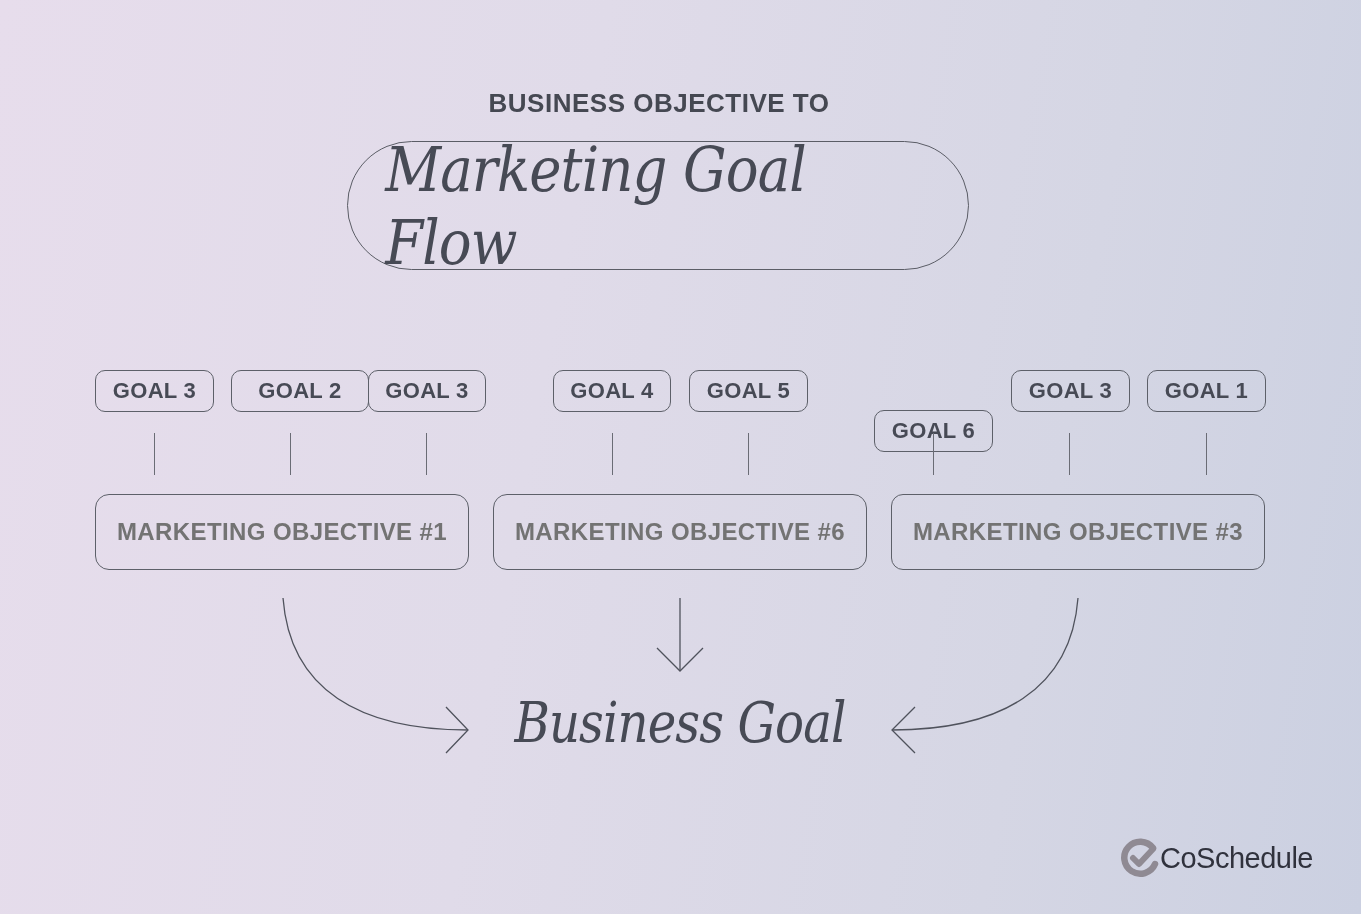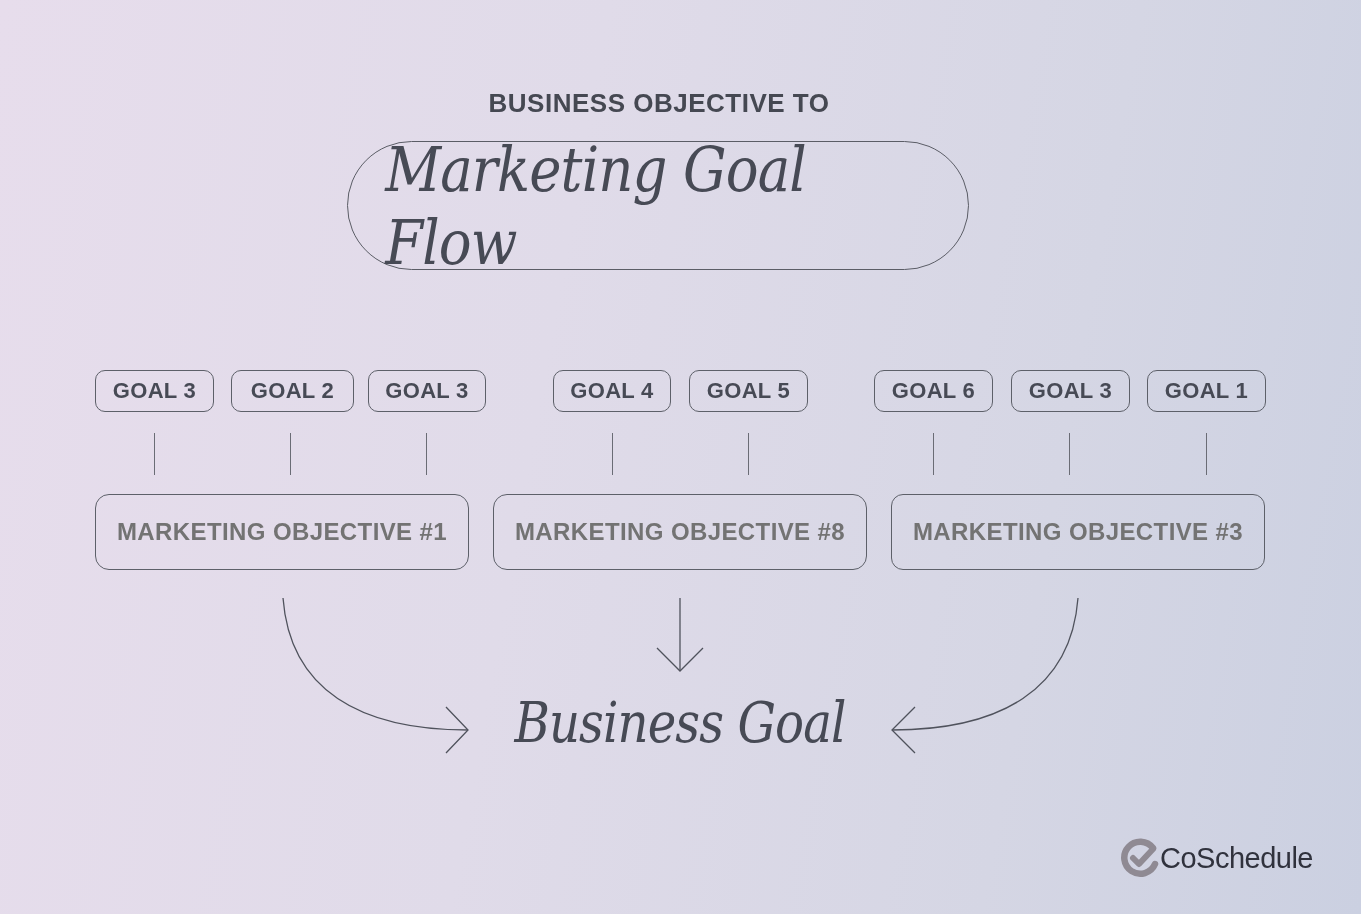--- a/index.html
+++ b/index.html
@@ -50,39 +50,39 @@
 </head>
 <body>
 
 <div class="abs eyebrow">BUSINESS OBJECTIVE TO</div>
 
 <div class="abs title-pill">
   <span class="title-text">Marketing Goal Flow</span>
 </div>
 
 <div class="abs goal" style="left:95px;width:119px;">GOAL 3</div>
-<div class="abs goal" style="left:231px;width:123px;">GOAL 2</div>
+<div class="abs goal" style="left:231px;width:138px;">GOAL 2</div>
 <div class="abs goal" style="left:368px;width:118px;">GOAL 3</div>
 <div class="abs goal" style="left:553px;width:118px;">GOAL 4</div>
 <div class="abs goal" style="left:689px;width:119px;">GOAL 5</div>
-<div class="abs goal" style="left:874px;width:119px;">GOAL 6</div>
+<div class="abs goal" style="left:874px;width:119px;margin-top:40px;">GOAL 6</div>
 <div class="abs goal" style="left:1011px;width:119px;">GOAL 3</div>
 <div class="abs goal" style="left:1147px;width:119px;">GOAL 1</div>
 
 <div class="abs vline" style="left:154px;"></div>
 <div class="abs vline" style="left:290px;"></div>
 <div class="abs vline" style="left:426px;"></div>
 <div class="abs vline" style="left:612px;"></div>
 <div class="abs vline" style="left:748px;"></div>
 <div class="abs vline" style="left:933px;"></div>
 <div class="abs vline" style="left:1069px;"></div>
 <div class="abs vline" style="left:1206px;"></div>
 
 <div class="abs obj" style="left:95px;">MARKETING OBJECTIVE #1</div>
-<div class="abs obj" style="left:493px;">MARKETING OBJECTIVE #8</div>
+<div class="abs obj" style="left:493px;">MARKETING OBJECTIVE #6</div>
 <div class="abs obj" style="left:891px;border-radius:12px;">MARKETING OBJECTIVE #3</div>
 
 <svg class="arrows" width="1361" height="914">
   <g fill="none" stroke="#4f525c" stroke-width="1.3">
     <path d="M283 598 C 290 690, 360 730, 468 730"></path>
     <path d="M446 707 L468 730 L446 753"></path>
     <path d="M680 598 L680 670"></path>
     <path d="M657 648 L680 671 L703 648"></path>
     <path d="M1078 598 C 1071 690, 1000 730, 892 730"></path>
     <path d="M915 707 L892 730 L915 753"></path>

